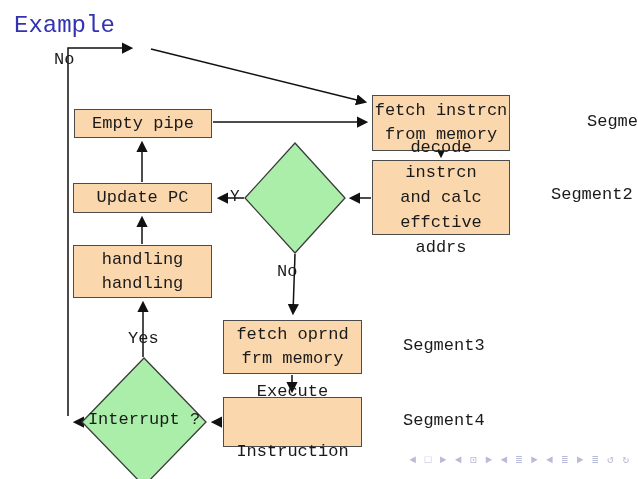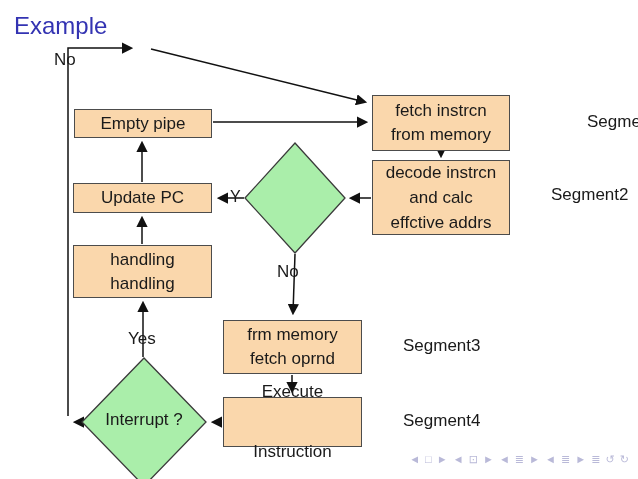--- a/index.html
+++ b/index.html
@@ -1,18 +1,18 @@
 <!DOCTYPE html>
 <html><head>
 <meta charset="utf-8">
 <style>
   html,body{margin:0;padding:0;background:#ffffff;}
   .slide{
     position:relative;width:638px;height:479px;background:#ffffff;
-    font-family:Liberation Sans, sans-serif;overflow:hidden;color:#1a1a1a;
+    font-family:Liberation Mono, monospace;overflow:hidden;color:#1a1a1a;
   }
   .slide-title{
     position:absolute;left:14px;top:12px;font-size:24px;color:#3333b2;
   }
   svg.wires{position:absolute;left:0;top:0;width:638px;height:479px;}
   .box{
     position:absolute;background:#fad7ac;border:1px solid #4c4c4c;
     display:flex;flex-direction:column;align-items:center;justify-content:center;
     font-size:17px;line-height:24px;text-align:center;color:#1a1a1a;
     box-sizing:border-box;
@@ -110,22 +110,22 @@
   <div class="box box-update-pc">
     <span>Update PC</span>
   </div>
 
   <div class="box box-interrupt-handling">
     <span>handling</span>
     <span>handling</span>
   </div>
 
   <div class="box box-fetch-oprnd">
+    <span>fetch oprnd</span>
     <span>frm memory</span>
-    <span>fetch oprnd</span>
   </div>
 
   <div class="box box-execute">
     <span>Execute</span>
     <span>Instruction</span>
   </div>
 
   <div class="dlabel dlabel-interrupt">Interrupt ?</div>
 
   <div class="edge-label lbl-no-top">No</div>

